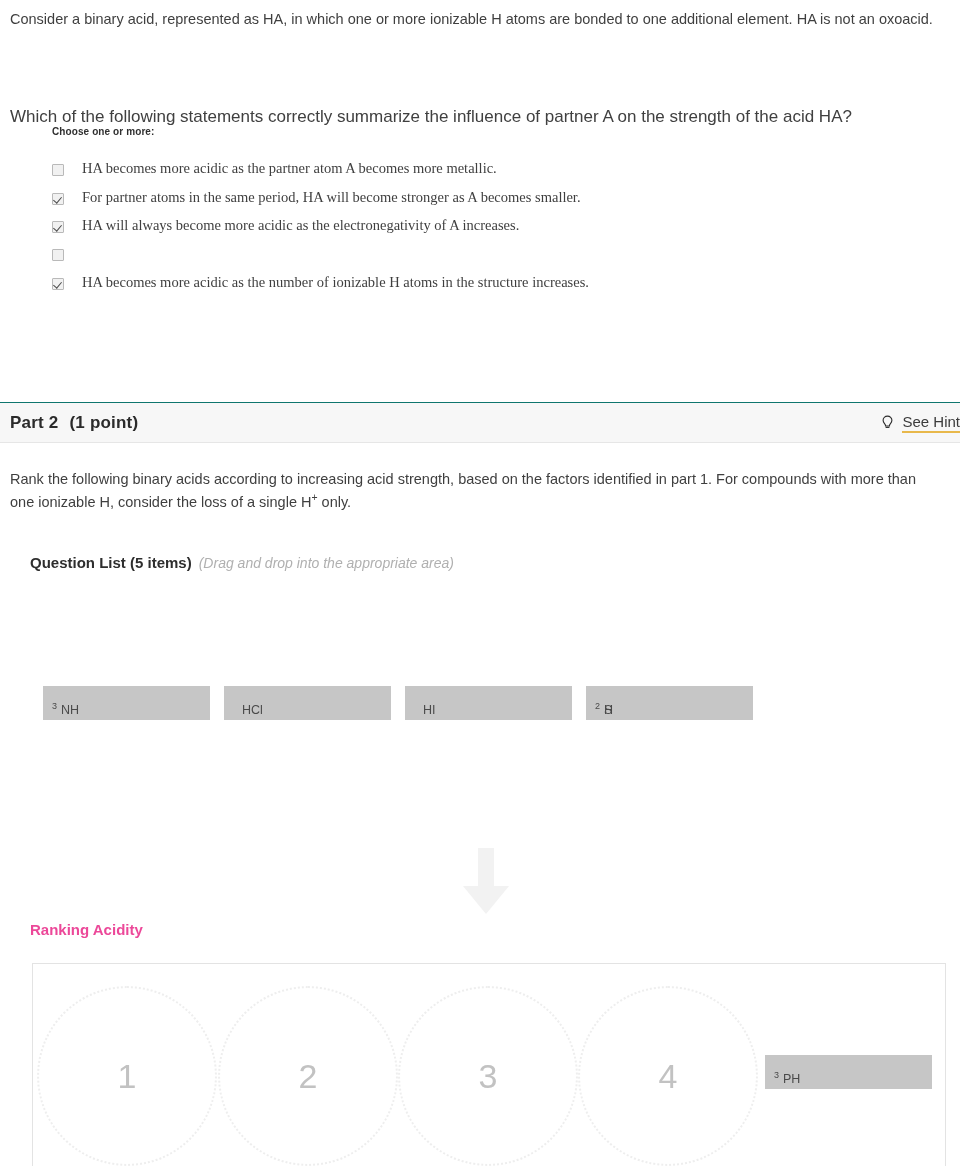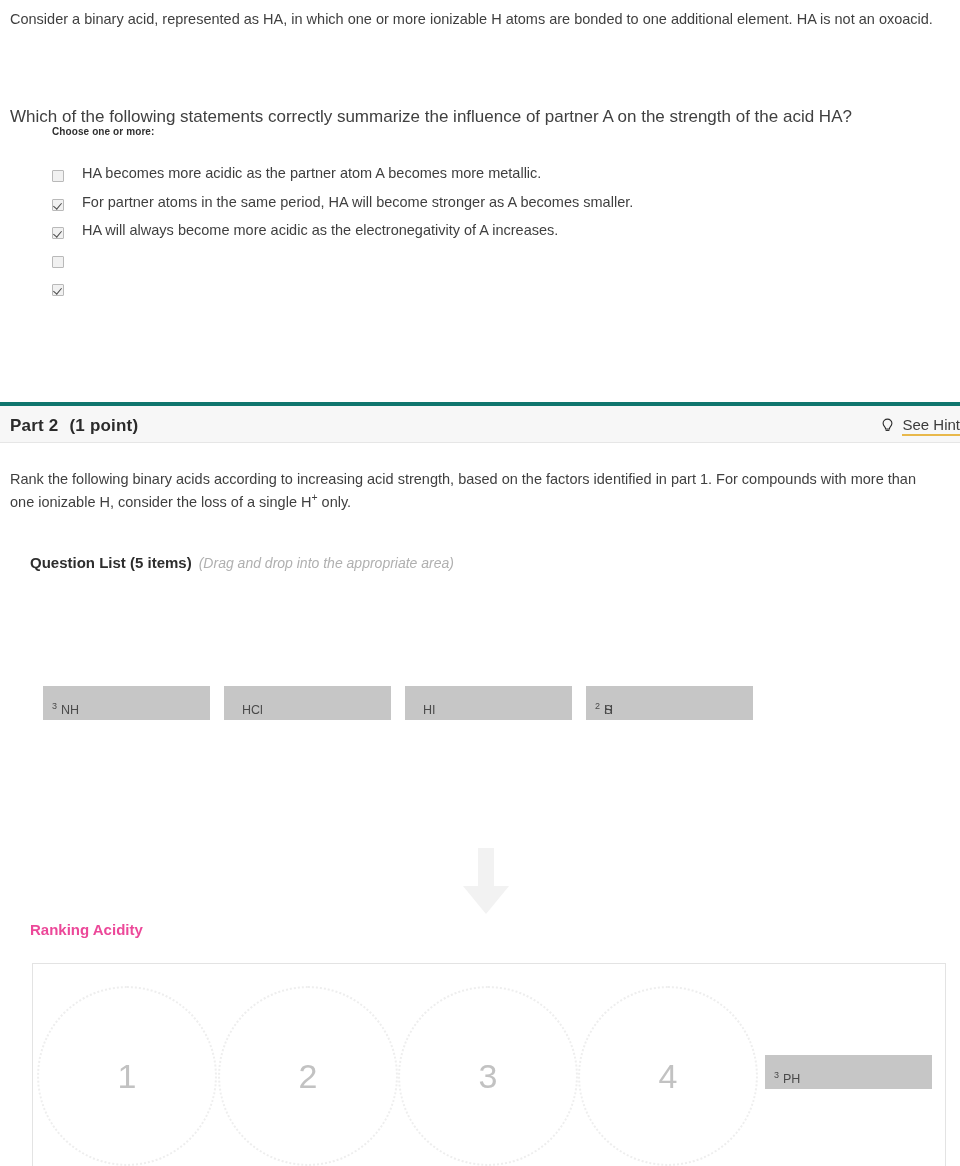--- a/index.html
+++ b/index.html
@@ -50,22 +50,23 @@
   }
 
   .options {
     position: absolute;
     left: 52px;
     top: 154px;
     width: 860px;
   }
   .opt-row {
     display: flex;
-    align-items: flex-end;
+    align-items: center;
     height: 28.4px;
+    font-family: Liberation Serif, serif;
   }
   .cbox {
     width: 12px;
     height: 12px;
     margin-top: 4px;
     flex: 0 0 12px;
     border: 1px solid #b9b9b9;
     background: #f1f1f1;
     border-radius: 1px;
     position: relative;
@@ -89,21 +90,21 @@
   }
 
   
   .part-header {
     position: absolute;
     left: 0;
     top: 402px;
     width: 960px;
     height: 41px;
     background: #f7f7f7;
-    border-top: 4px solid #0f766e;
+    border-top: 1px solid #0f766e;
     border-bottom: 1px solid #e6e6e6;
   }
   .part-title {
     position: absolute;
     left: 10px;
     top: 10px;
     font-size: 17px;
     font-weight: bold;
     color: #2b2b2b;
     letter-spacing: .2px;
@@ -264,20 +265,21 @@
   </div>
   <div class="opt-row">
     <span class="cbox checked"></span>
     <span class="opt-text">HA will always become more acidic as the electronegativity of A increases.</span>
   </div>
   <div class="opt-row">
     <span class="cbox"></span>
   </div>
   <div class="opt-row">
     <span class="cbox checked"></span>
+    <span class="opt-text">HA becomes more acidic as the number of ionizable H atoms in the structure increases.</span>
   </div>
 </div>
 
 <div class="part-header">
   <div class="part-title">
     <span>Part 2</span><span class="part-points">(1 point)</span>
   </div>
   <div class="hint-wrap">
     <svg class="bulb" viewBox="0 0 15 17">
       <path d="M7.5 1.1c-2.5 0-4.4 1.9-4.4 4.2 0 1.5 0.8 2.6 1.6 3.5 0.5 0.6 0.8 1 0.8 1.6v0.6h4v-0.6c0-0.6 0.3-1 0.8-1.6 0.8-0.9 1.6-2 1.6-3.5 0-2.3-1.9-4.2-4.4-4.2z" fill="none" stroke="#2b2b2b" stroke-width="1.1"></path>

